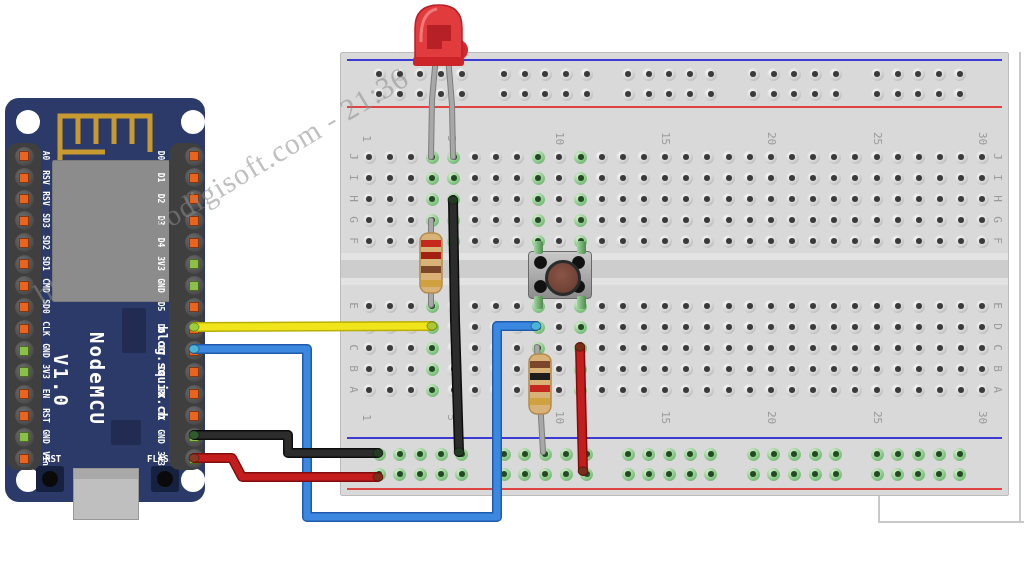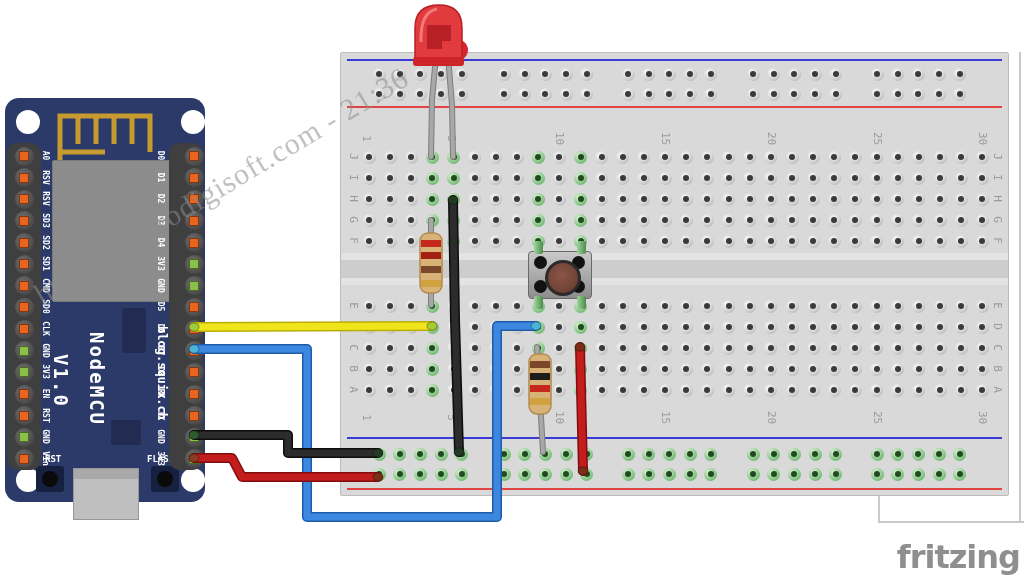--- a/index.html
+++ b/index.html
@@ -684,14 +684,13 @@
     <div class="btn-stem" style="left:4.5px;top:44px;"></div>
     <div class="btn-stem" style="left:47.5px;top:44px;"></div>
     <div class="btn-leg" style="left:5px;top:4px;"></div>
     <div class="btn-leg" style="left:43px;top:4px;"></div>
     <div class="btn-leg" style="left:5px;top:28px;"></div>
     <div class="btn-leg" style="left:43px;top:28px;"></div>
     <div id="btn-cap"></div>
   </div>
 
   <div id="watermark">https://microdigisoft.com - 21:36</div>
-  <div id="fritzing-logo">fritzing</div>
 </div>
 
 </body></html>

